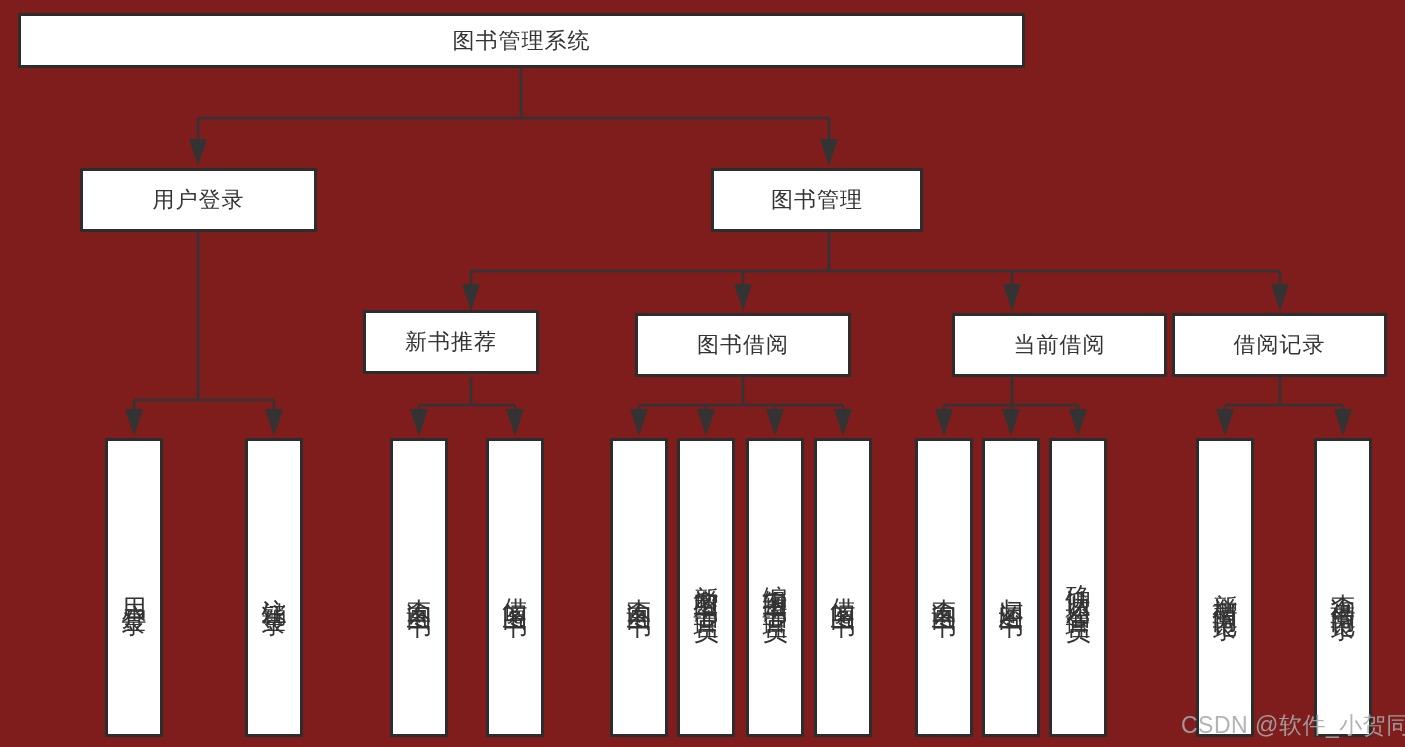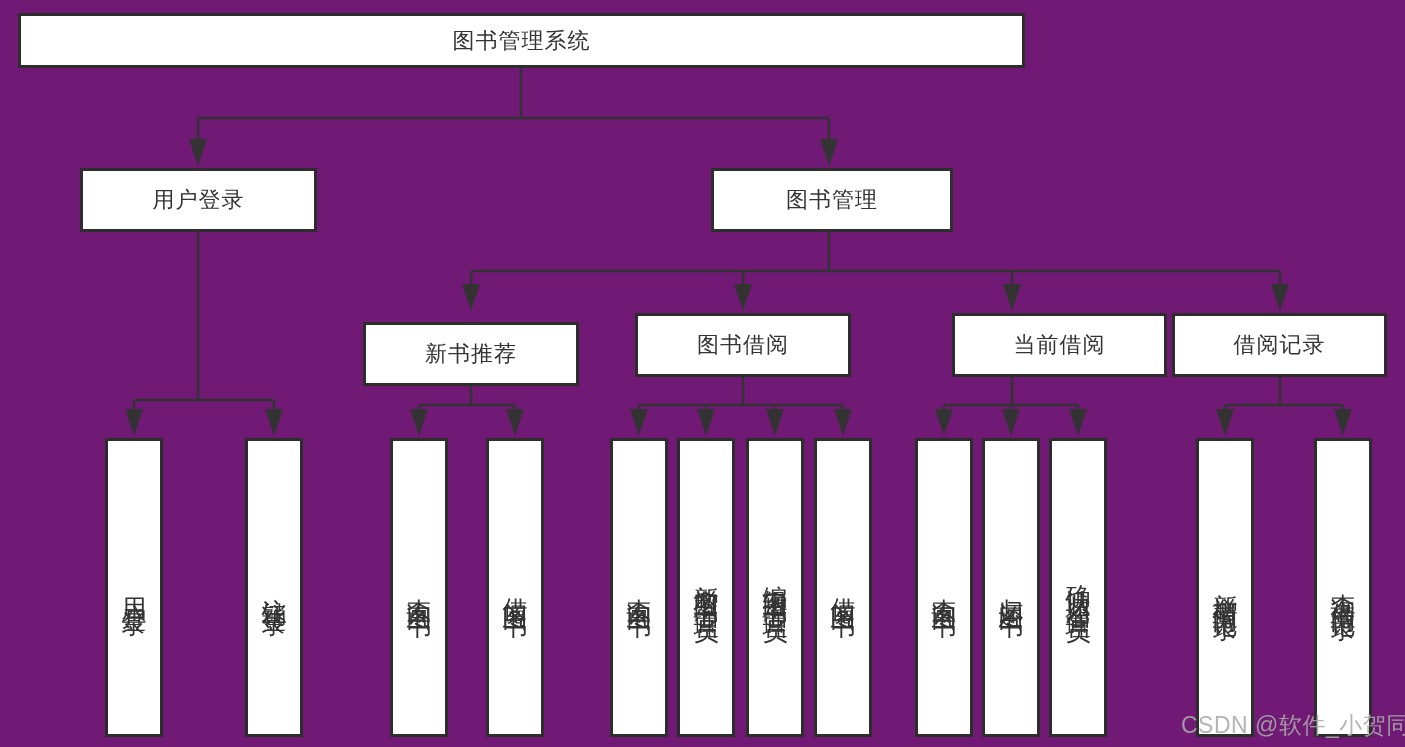--- a/index.html
+++ b/index.html
@@ -5,21 +5,21 @@
   html, body {
     margin: 0;
     padding: 0;
     background: #ffffff;
     font-family: "Liberation Sans", sans-serif;
   }
   .canvas {
     position: relative;
     width: 1405px;
     height: 747px;
-    background: #701a75;
+    background: #7f1d1d;
     overflow: hidden;
   }
   .edges {
     position: absolute;
     left: 0; top: 0;
     width: 1405px;
     height: 747px;
   }
   .box {
     position: absolute;
@@ -136,25 +136,25 @@
     </g>
   </svg>
 
   <div class="box" style="left:18px; top:13px; width:1007px; height:55px;">
     <span class="hlabel">图书管理系统</span>
   </div>
 
   <div class="box" style="left:80px; top:168px; width:237px; height:64px;">
     <span class="hlabel">用户登录</span>
   </div>
-  <div class="box" style="left:711px; top:168px; width:242px; height:64px;">
+  <div class="box" style="left:711px; top:168px; width:212px; height:64px;">
     <span class="hlabel">图书管理</span>
   </div>
 
-  <div class="box" style="left:363px; top:322px; width:216px; height:64px;">
+  <div class="box" style="left:363px; top:310px; width:176px; height:64px;">
     <span class="hlabel">新书推荐</span>
   </div>
   <div class="box" style="left:635px; top:313px; width:216px; height:64px;">
     <span class="hlabel">图书借阅</span>
   </div>
   <div class="box" style="left:904px; top:313px; width:215px; height:64px;margin-left:48px;">
     <span class="hlabel">当前借阅</span>
   </div>
   <div class="box" style="left:1172px; top:313px; width:215px; height:64px;text-align:right;">
     <span class="hlabel">借阅记录</span>

